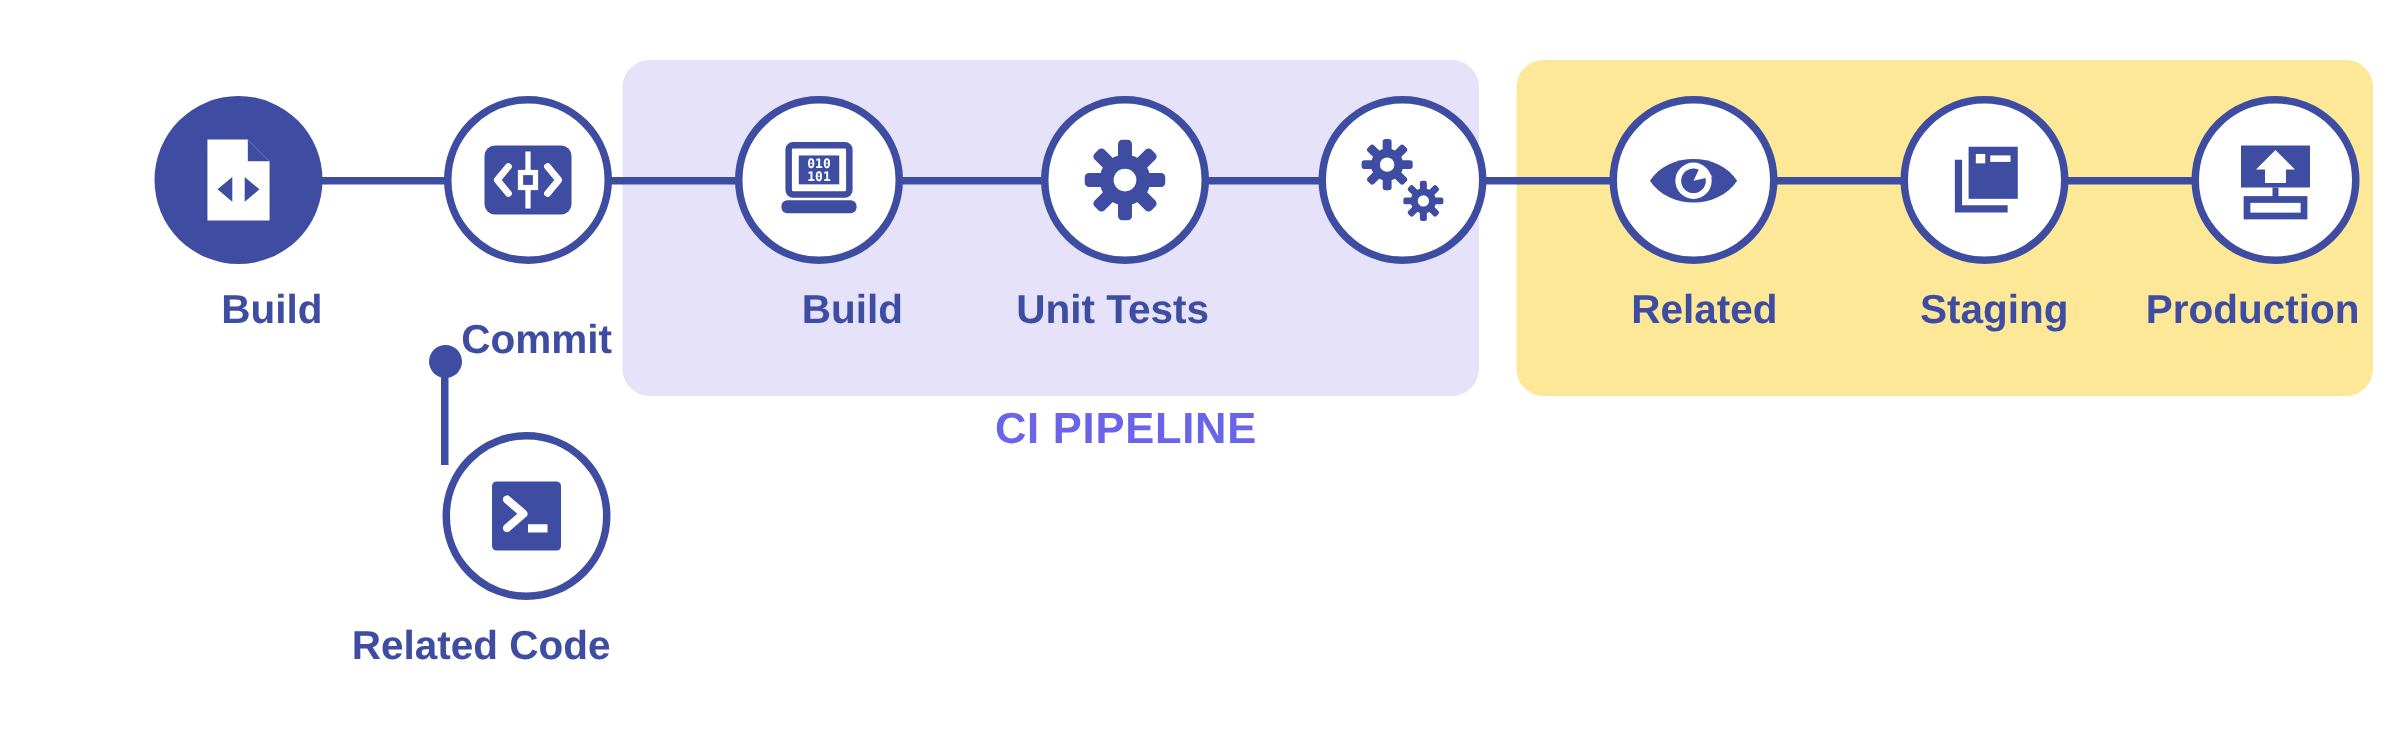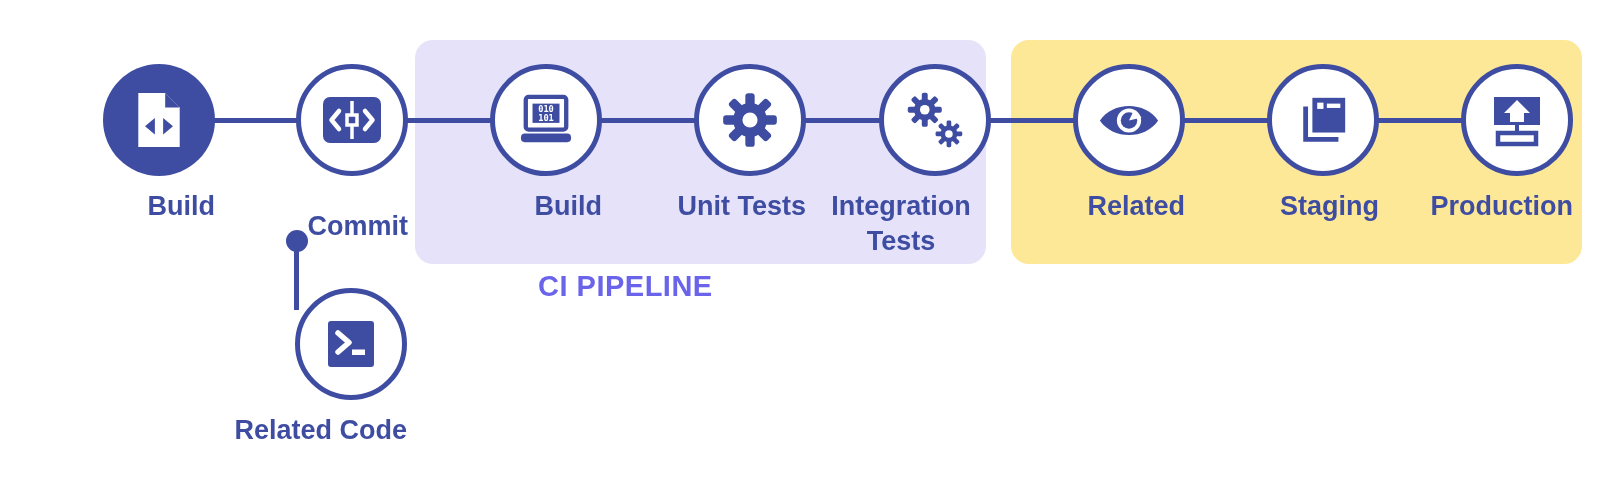--- a/index.html
+++ b/index.html
@@ -20,21 +20,21 @@
   .main-line{position:absolute;left:105px;top:118px;width:1358px;height:5px;background:var(--primary);z-index:2;}
   .branch-line{position:absolute;left:294px;top:240px;width:5px;height:70px;background:var(--primary);z-index:2;}
   .branch-dot{position:absolute;left:286px;top:230px;width:22px;height:22px;border-radius:50%;background:var(--primary);z-index:2;}
 
   .node{position:absolute;width:220px;display:flex;flex-direction:column;align-items:flex-end;z-index:3;}
   .circle{width:112px;height:112px;border-radius:50%;display:flex;align-items:center;justify-content:center;background:var(--white);border:5px solid var(--primary);flex:0 0 auto;}
   .circle.filled{background:var(--primary);border:none;}
   .node-label{margin-top:13px;font-size:27px;font-weight:700;color:var(--primary);text-align:center;line-height:35px;}
   .node-label.narrow{max-width:180px;}
 
-  .pipeline-label{position:absolute;top:270px;width:300px;text-align:left;font-size:29px;font-weight:800;letter-spacing:.5px;color:var(--pipeline-label);z-index:3;}
+  .pipeline-label{position:absolute;top:270px;width:300px;text-align:right;font-size:29px;font-weight:800;letter-spacing:.5px;color:var(--pipeline-label);z-index:3;}
   .pipeline-label.ci{left:538px;}
   .pipeline-label.cd{left:1119px;}
 
   svg{display:block;}
 </style>
 </head>
 <body>
 
 <div class="canvas">
 
@@ -117,21 +117,20 @@
             <rect x="20" y="1" width="8" height="46" rx="2.5"></rect>
             <rect x="1" y="20" width="46" height="8" rx="2.5"></rect>
             <rect x="20" y="1" width="8" height="46" rx="2.5" transform="rotate(45 24 24)"></rect>
             <rect x="20" y="1" width="8" height="46" rx="2.5" transform="rotate(-45 24 24)"></rect>
             <circle cx="24" cy="24" r="14.5"></circle>
           </g>
           <circle cx="24" cy="24" r="6.5" fill="#FFFFFF"></circle>
         </g>
       </svg>
     </div>
-    <div class="node-label narrow">Integration Tests</div>
   </div>
 
   <div class="node" style="left:965px;top:64px;">
     <div class="circle">
       <svg width="64" height="45" viewBox="0 0 66 46">
         <path d="M3 23 C 16 3 50 3 63 23 C 50 43 16 43 3 23 Z" fill="#3E4DA1"></path>
         <circle cx="33" cy="23" r="12.5" fill="#FFFFFF"></circle>
         <circle cx="33" cy="23" r="8.5" fill="#3E4DA1"></circle>
         <polygon points="33,23 38,12.5 46,20" fill="#FFFFFF"></polygon>
       </svg>

